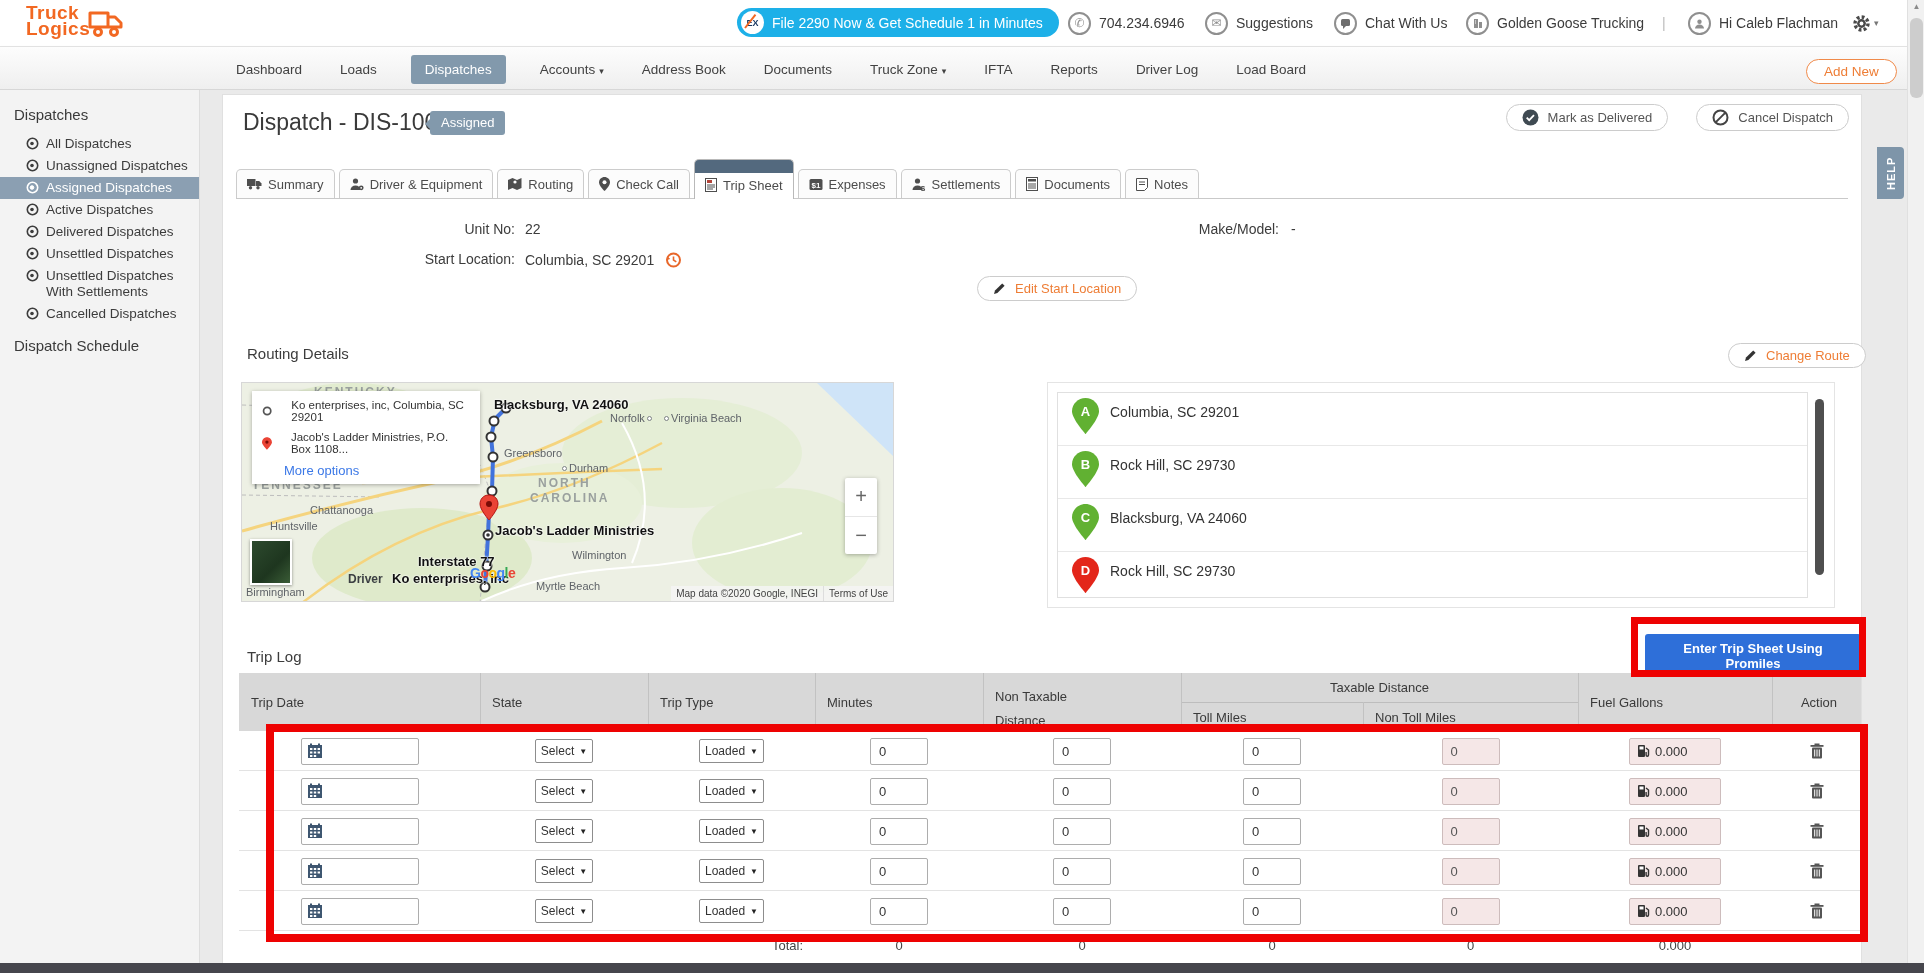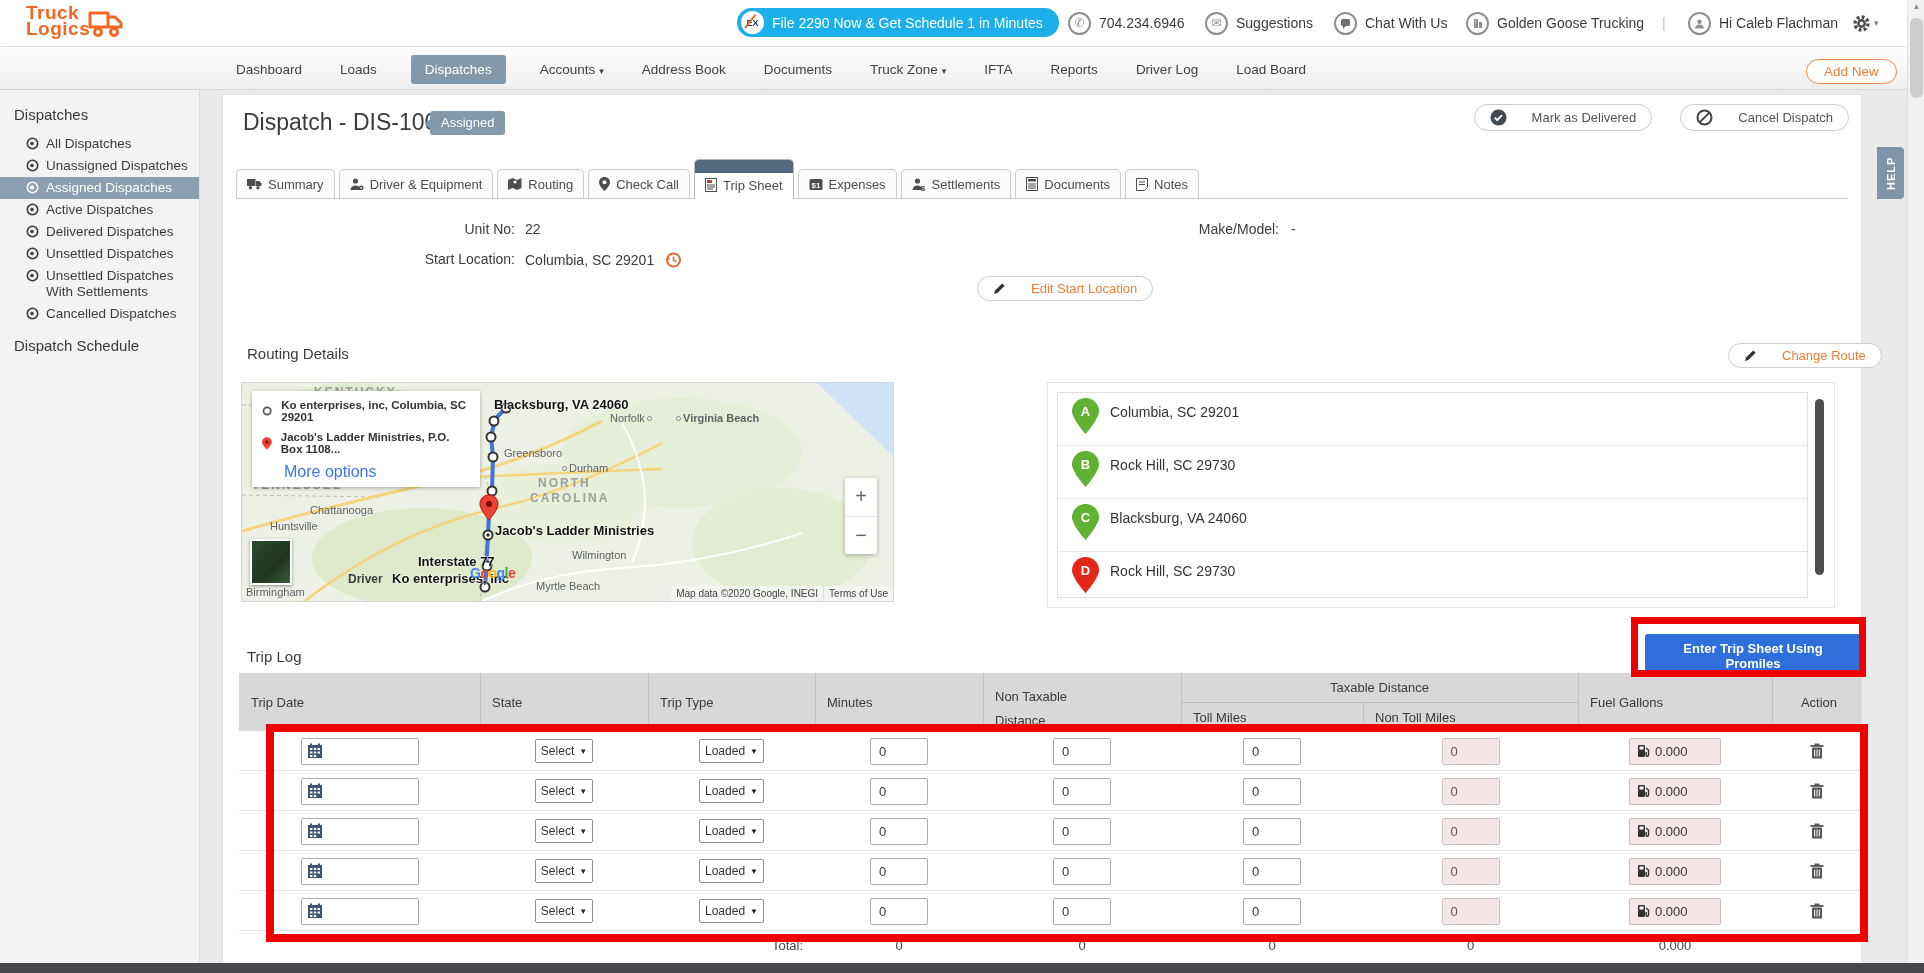--- a/index.html
+++ b/index.html
@@ -45,21 +45,21 @@
   .sb-item.active svg .dot { fill:#fff; }
   .sb-title2 { font-size:15px; color:#3a3a3a; padding:12px 0 8px 14px; cursor:pointer; }
 
   
   .content { position:absolute; left:200px; top:90px; width:1707px; height:883px; background:#eaeaea; }
   .card { position:absolute; left:22px; top:4px; width:1640px; height:880px; background:#fff; border:1px solid #e0e0e0; }
   .page-title { position:absolute; left:20px; top:14px; font-size:23px; color:#3a3a3a; }
   .badge { position:absolute; left:207px; top:16px; background:#8299ac; color:#fff; font-size:13px; padding:4px 11px 5px; border-radius:3px; }
   .badge:before { content:""; position:absolute; left:-5px; top:8px; border:5px solid transparent; border-right-color:#8299ac; border-left:none; }
   .head-actions { position:absolute; right:12px; top:9px; display:flex; gap:28px; }
-  .pill-btn { display:flex; align-items:center; gap:25px; border:1px solid #ccc; border-radius:16px; background:#fff; padding:4px 15px; font-size:13px; color:#555; cursor:pointer; white-space:nowrap; }
+  .pill-btn { display:flex; align-items:center; gap:9px; border:1px solid #ccc; border-radius:16px; background:#fff; padding:4px 15px; font-size:13px; color:#555; cursor:pointer; white-space:nowrap; }
   .pill-btn.orange { color:#ee7d35; }
 
   
   .tab-strip { position:absolute; left:13px; top:64px; width:1612px; display:flex; align-items:flex-end; gap:4px; border-bottom:1px solid #c9c9c9; }
   .tab { display:flex; align-items:center; gap:6px; border:1px solid #ccc; border-bottom:none; border-radius:5px 5px 0 0; background:#fcfcfc; color:#4c4c4c; font-size:13px; padding:6px 10px; height:29px; cursor:pointer; white-space:nowrap; }
   .tab.active { height:40px; padding-top:17px; background:linear-gradient(#53697e 0 13px, #fff 13px); border-color:#b9b9b9; margin-bottom:-1px; }
   .tab svg { flex:0 0 auto; }
 
   
   .dl { position:absolute; font-size:14px; color:#3c3c3c; }
@@ -72,22 +72,22 @@
   
   .map { position:absolute; left:18px; top:287px; width:653px; height:220px; border:1px solid #d7d7d7; overflow:hidden; background:#edf0e4; }
   .map svg.base { position:absolute; left:0; top:0; }
   .mlab { position:absolute; white-space:nowrap; }
   .mlab.state { font-size:12px; color:#9aa09e; letter-spacing:2px; font-weight:bold; }
   .mlab.city { font-size:11px; color:#5f6368; }
   .mlab.city-major { font-size:12px; color:#3c4043; font-weight:bold; }
   .mlab.bold { font-size:13px; color:#111; font-weight:bold; text-shadow:0 0 2px #fff,0 0 2px #fff; }
   .mdot { display:inline-block; width:5px; height:5px; border:1.5px solid #7d8285; border-radius:50%; background:#fff; vertical-align:1px; margin:0 2px; }
   .map-info { position:absolute; left:10px; top:8px; width:228px; background:#fff; box-shadow:0 1px 4px rgba(0,0,0,.3); padding:8px 10px 6px; }
-  .mi-row { display:flex; align-items:center; gap:9px; font-size:11.5px; color:#333; margin-bottom:8px;font-weight:bold; }
-  .mi-more { font-size:16px; color:#3b78e7; margin-left:22px; cursor:pointer; }
+  .mi-row { display:flex; align-items:center; gap:19px; font-size:11.5px; color:#333; margin-bottom:8px; }
+  .mi-more { font-size:13px; color:#3b78e7; margin-left:22px; cursor:pointer; }
   .zoomctl { position:absolute; right:16px; top:95px; width:32px; height:76px; background:#fff; box-shadow:0 1px 4px rgba(0,0,0,.3); border-radius:2px; display:flex; flex-direction:column; }
   .zoomctl div { flex:1; display:flex; align-items:center; justify-content:center; font-size:20px; color:#666; cursor:pointer; }
   .zoomctl div:first-child { border-bottom:1px solid #e6e6e6; }
   .sat-thumb { position:absolute; left:8px; top:156px; width:42px; height:46px; border:2px solid #fff; box-shadow:0 1px 3px rgba(0,0,0,.4); background:linear-gradient(135deg,#2d4a2e,#1e361f 60%,#3a5c36); }
   .map-attr { position:absolute; right:0; bottom:0; display:flex; font-size:10px; color:#444; }
   .map-attr div { background:rgba(245,245,245,.85); padding:2px 5px; }
   .map-attr .terms { border-left:1px solid #ddd; cursor:pointer; }
   .glogo { position:absolute; left:228px; top:182px; font-size:14px; font-weight:bold; letter-spacing:-.5px; }
 
   
@@ -453,21 +453,21 @@
               <circle cx="243" cy="204" r="4.5"></circle>
           </g>
           <circle cx="246" cy="152" r="1.8" fill="#333"></circle>
           <path d="M247 112 c-6 0 -9 4.5 -9 9 c0 6 9 16 9 16 c0 0 9 -10 9 -16 c0 -4.5 -3 -9 -9 -9 z" fill="#ea4335" stroke="#b31412" stroke-width="1"></path>
           <circle cx="247" cy="121" r="3" fill="#7a0b06"></circle>
         </svg>
         <div id="map-labels">
             <div class="mlab state" style="left: 72px; top: 2px;">KENTUCKY</div>
             <div class="mlab bold" style="left: 252px; top: 14px;">Blacksburg, VA 24060</div>
             <div class="mlab city" style="left: 368px; top: 29px;">Norfolk<span class="mdot"></span></div>
-            <div class="mlab city" style="left: 432px; top: 29px; font-weight: bold;"><span class="mdot"></span>Virginia Beach</div>
+            <div class="mlab city" style="left: 420px; top: 29px;"><span class="mdot"></span>Virginia Beach</div>
             <div class="mlab city" style="left: 262px; top: 64px;">Greensboro</div>
             <div class="mlab city" style="left: 318px; top: 79px;"><span class="mdot"></span>Durham</div>
             <div class="mlab city" style="left: 172px; top: 89px;">Asheville</div>
             <div class="mlab state" style="left: 296px; top: 93px;">NORTH</div>
             <div class="mlab state" style="left: 288px; top: 108px;">CAROLINA</div>
             <div class="mlab state" style="left: 10px; top: 95px;">TENNESSEE</div>
             <div class="mlab city" style="left: 68px; top: 121px;">Chattanooga</div>
             <div class="mlab city" style="left: 28px; top: 137px;">Huntsville</div>
             <div class="mlab bold" style="left: 253px; top: 140px;">Jacob's Ladder Ministries</div>
             <div class="mlab city" style="left: 330px; top: 166px;">Wilmington</div>

